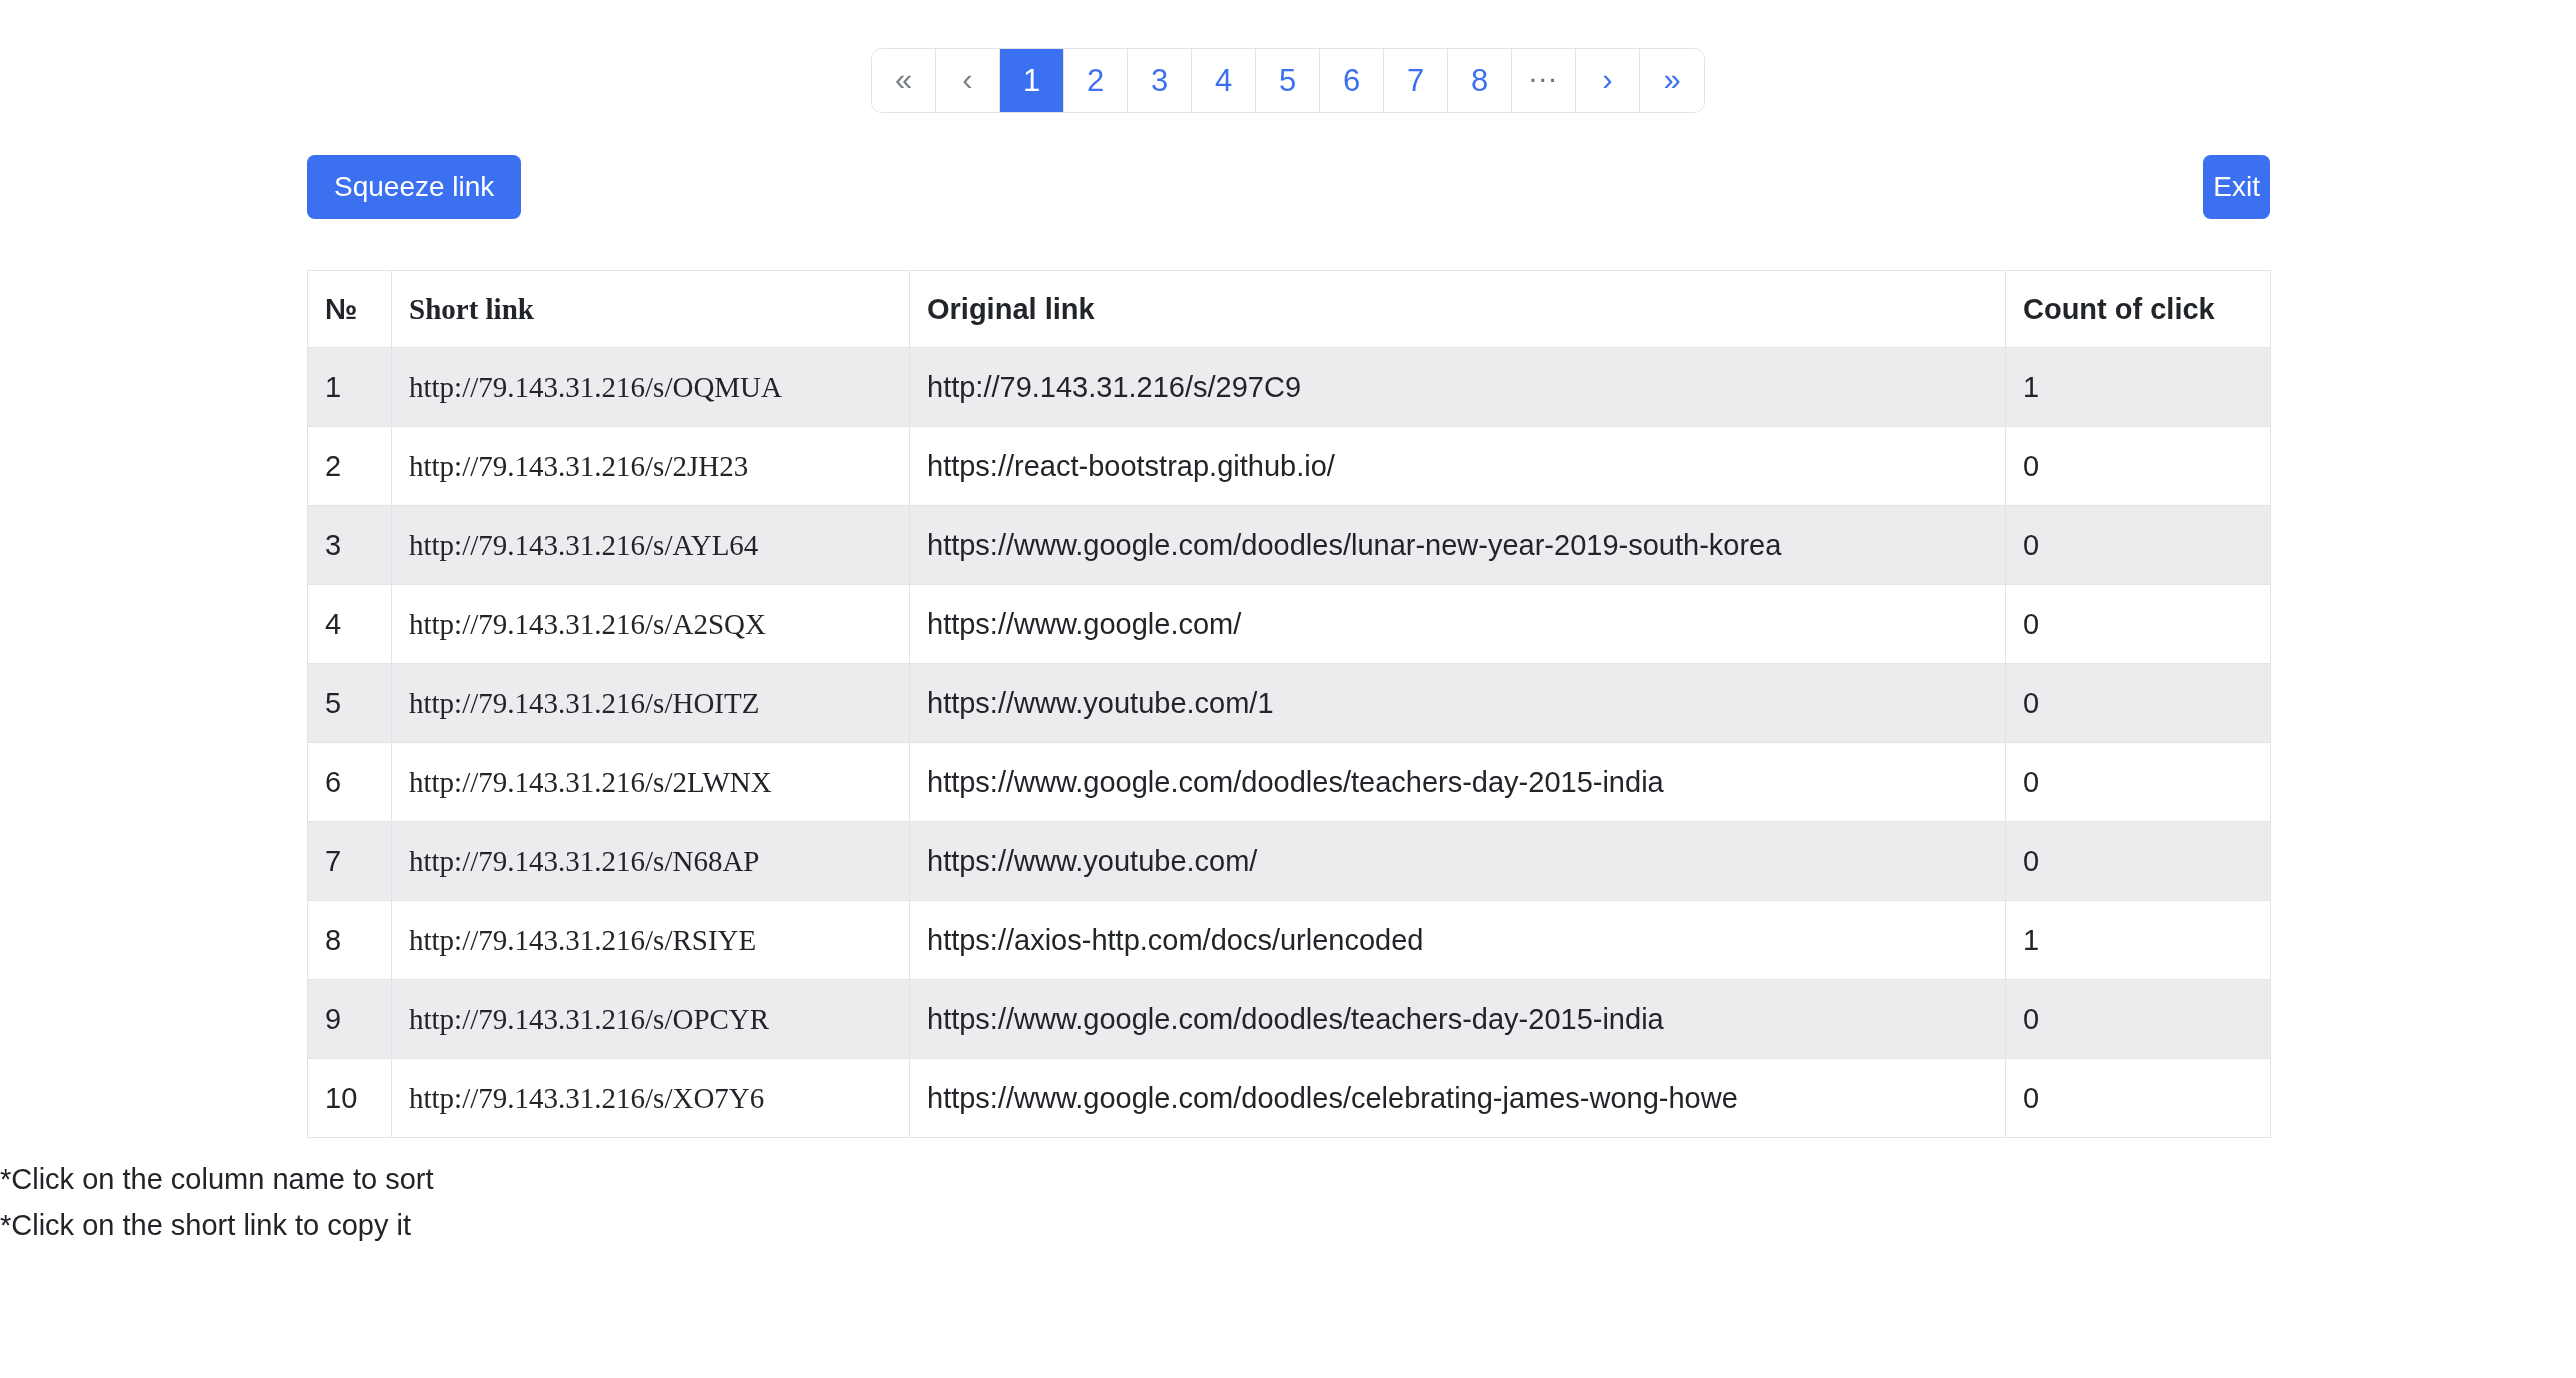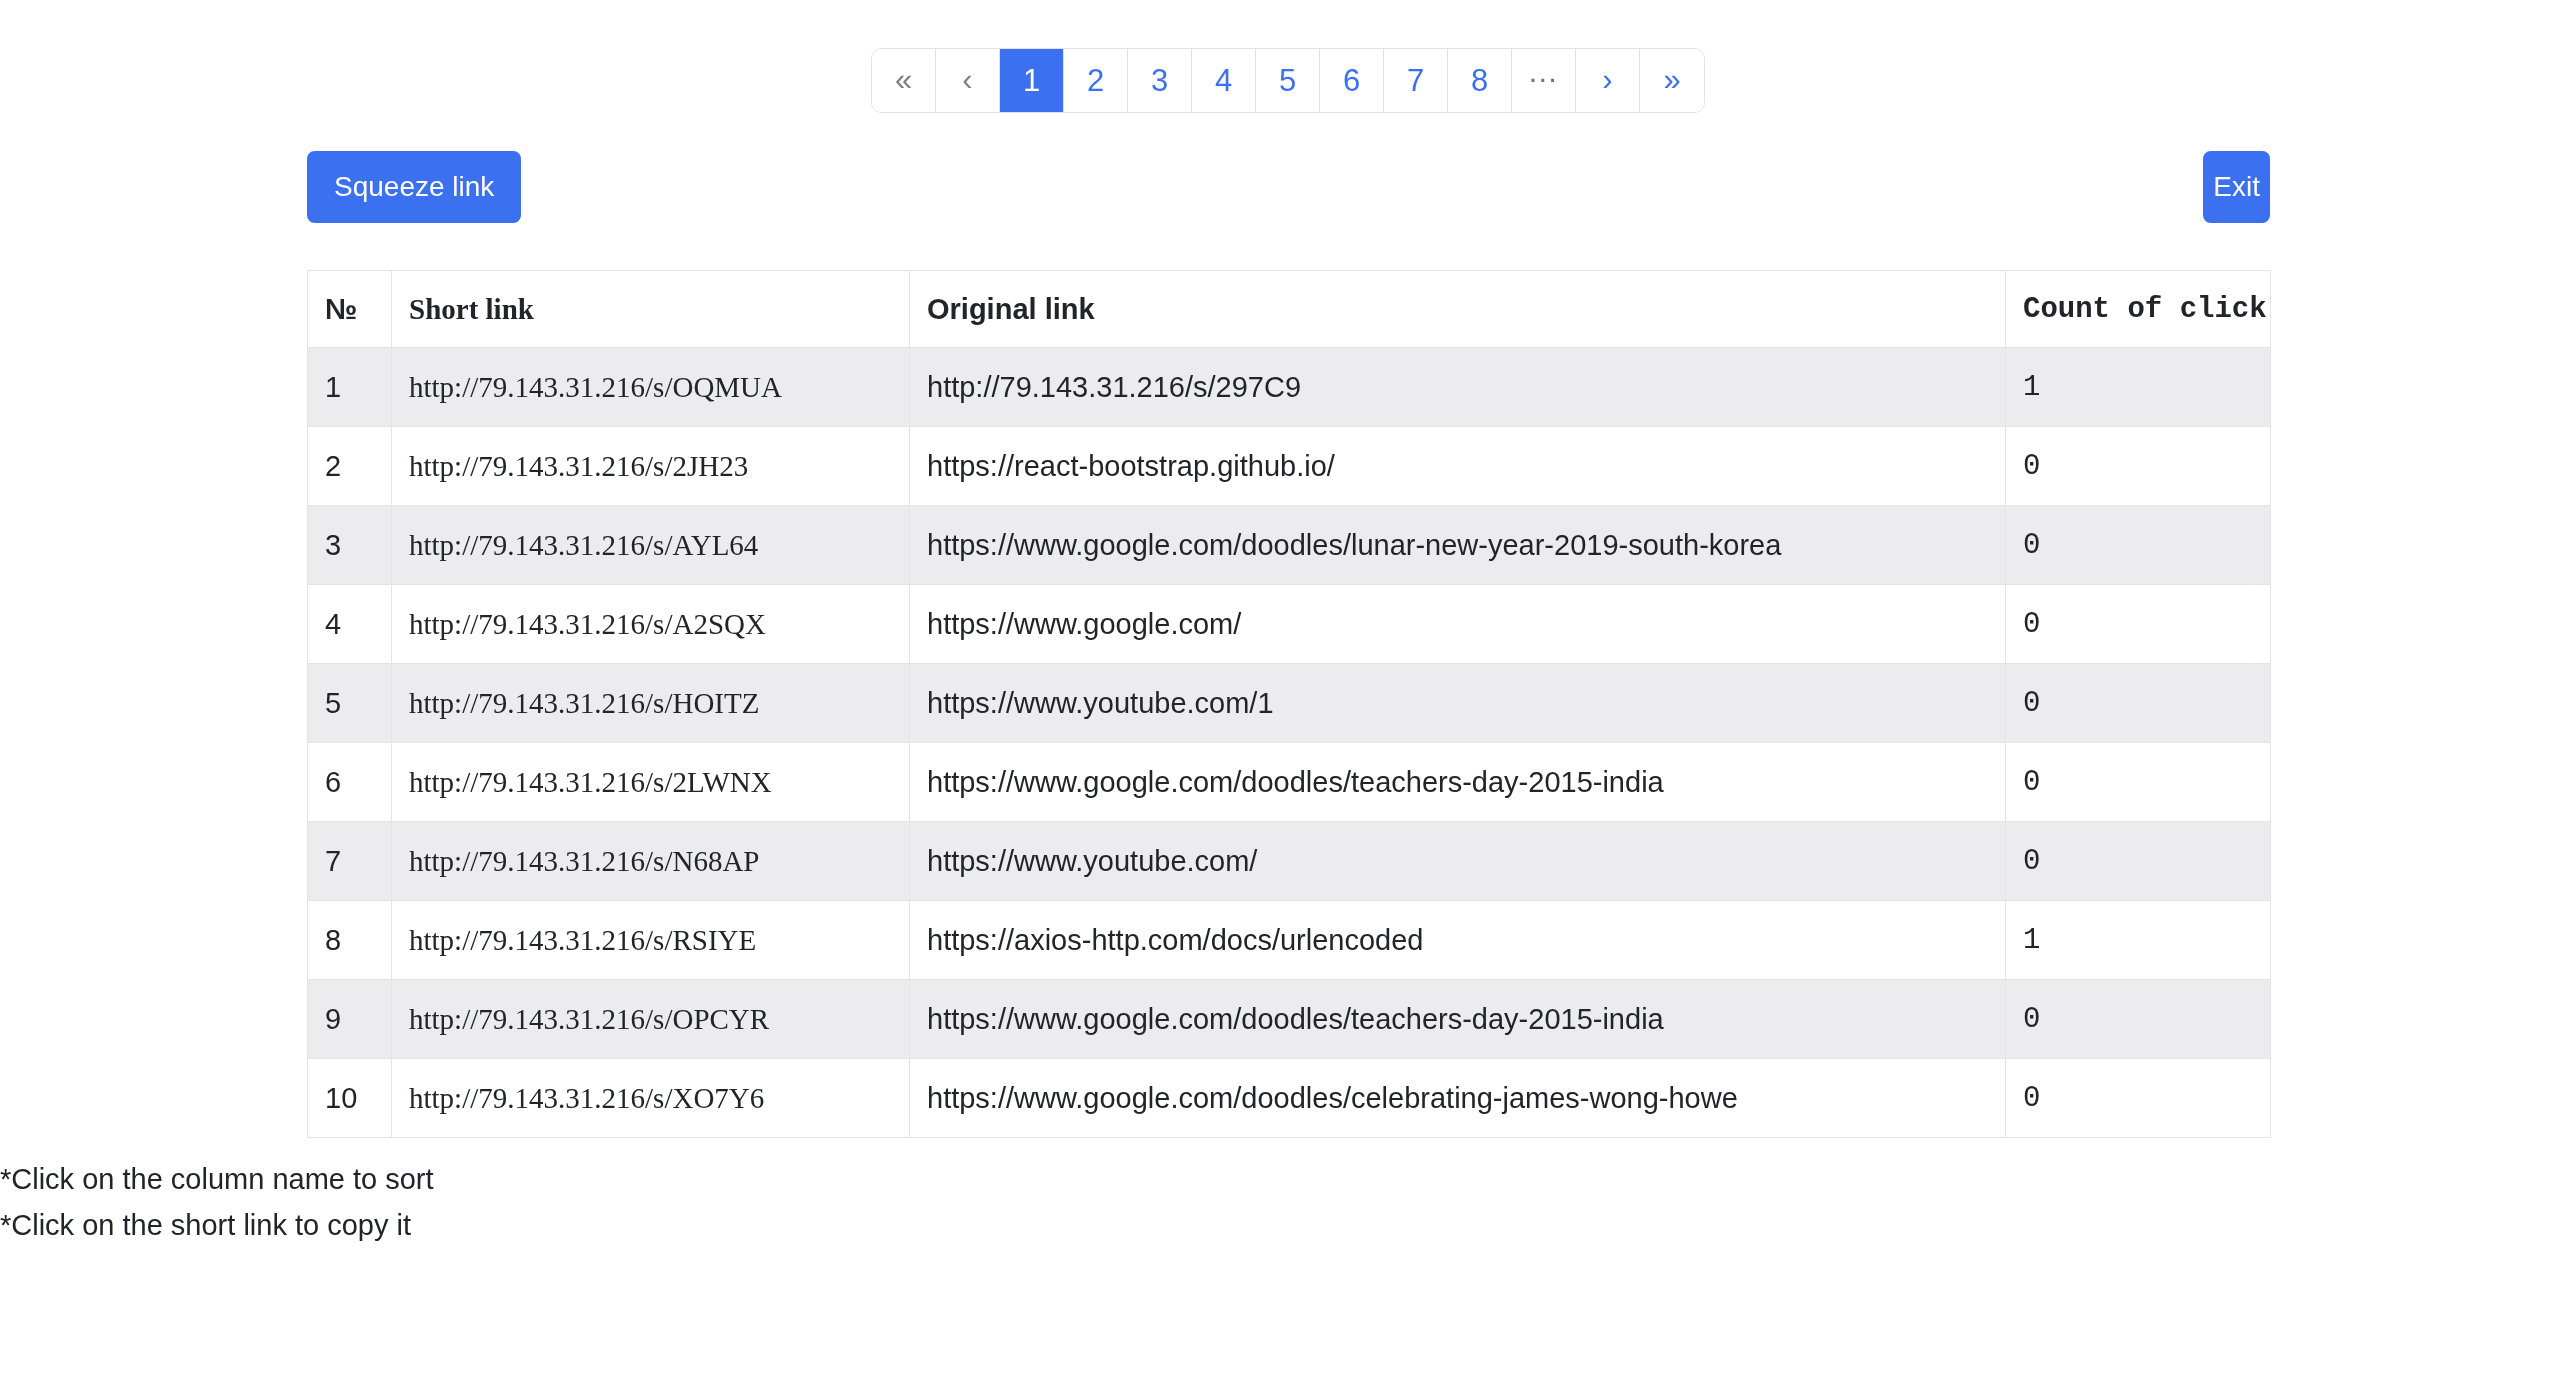--- a/index.html
+++ b/index.html
@@ -90,21 +90,21 @@
   }
   .btn {
     background: #3b71f0;
     color: #ffffff;
     border: none;
     border-radius: 7.7px;
     font-family: "Liberation Sans", sans-serif;
     font-size: 28px;
     line-height: 1;
     cursor: pointer;
-    height: 72px;
+    height: 64px;
     display: inline-flex;
     align-items: center;
     justify-content: center;
   }
   .btn-squeeze { padding: 0 27px; }
   .btn-exit { padding: 0 10px; }
 
   
   .table-wrap {
     position: absolute;
@@ -143,21 +143,21 @@
   }
   table.data-table tbody tr.odd td {
     background: #ececee;
   }
   table.data-table tbody tr.even td {
     background: #ffffff;
   }
   td.col-num, th.col-num { width: 84px; }
   td.col-short, th.col-short { width: 518px; font-family: Liberation Serif, serif; }
   td.col-orig, th.col-orig { width: 1096px; }
-  td.col-count, th.col-count { width: 265px; font-family: Liberation Mono, monospace; }
+  td.col-count, th.col-count { width: 265px; }
   td.col-short { cursor: pointer; }
 
   
   .notes {
     position: absolute;
     top: 1156px;
     left: 0;
     width: 2576px;
     text-align: left;
   }

